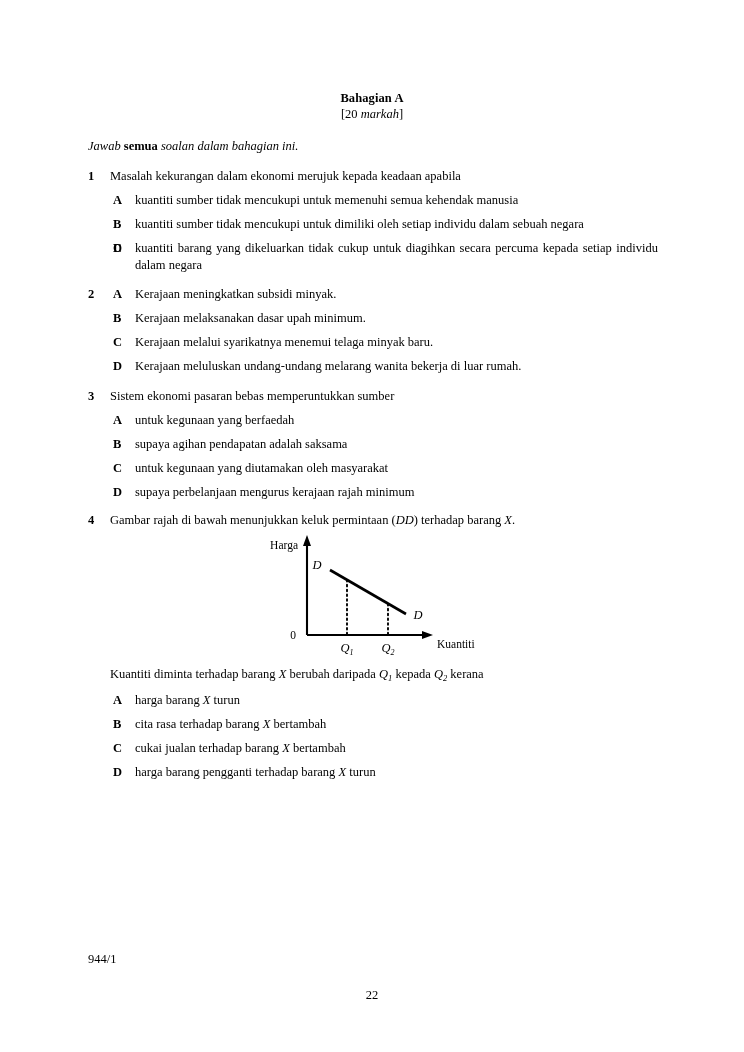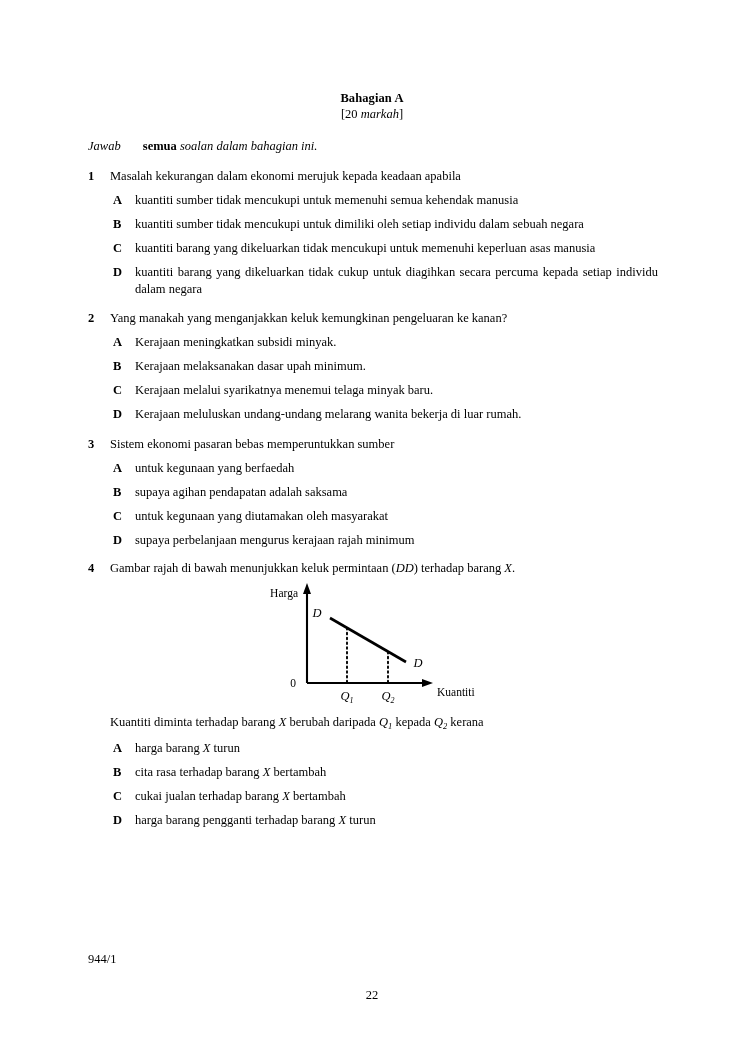--- a/index.html
+++ b/index.html
@@ -43,21 +43,21 @@
   .marks-line .it { font-style: italic; }
 
   .instruction {
     position: absolute;
     left: 88px;
     top: 138px;
     font-size: 12.5px;
     font-style: italic;
     line-height: 16px;
   }
-  .instruction b { font-style: normal; font-weight: bold; margin-left: 19px; }
+  .instruction b { font-style: normal; font-weight: bold; }
 
   
   .qlist {
     position: absolute;
     left: 88px;
     top: 168px;
     width: 570px;
   }
   .question {
     position: relative;
@@ -181,33 +181,31 @@
         <div class="option">
           <span class="opt-letter">A</span>
           <span>kuantiti sumber tidak mencukupi untuk memenuhi semua kehendak manusia</span>
         </div>
         <div class="option">
           <span class="opt-letter">B</span>
           <span>kuantiti sumber tidak mencukupi untuk dimiliki oleh setiap individu dalam sebuah negara</span>
         </div>
         <div class="option">
           <span class="opt-letter">C</span>
-          <span>kuantiti barang yang dikeluarkan tidak mencukupi untuk memenuhi keperluan asas manusia</span>
         </div>
         <div class="option">
           <span class="opt-letter">D</span>
           <span>kuantiti barang yang dikeluarkan tidak cukup untuk diagihkan secara percuma kepada setiap individu dalam negara</span>
         </div>
       </div>
     </div>
 
     <div class="question" id="q2">
       <div class="q-stem">
         <span class="q-num">2</span>
-        <span>Yang manakah yang menganjakkan keluk kemungkinan pengeluaran ke kanan?</span>
       </div>
       <div class="options">
         <div class="option">
           <span class="opt-letter">A</span>
           <span>Kerajaan meningkatkan subsidi minyak.</span>
         </div>
         <div class="option">
           <span class="opt-letter">B</span>
           <span>Kerajaan melaksanakan dasar upah minimum.</span>
         </div>

